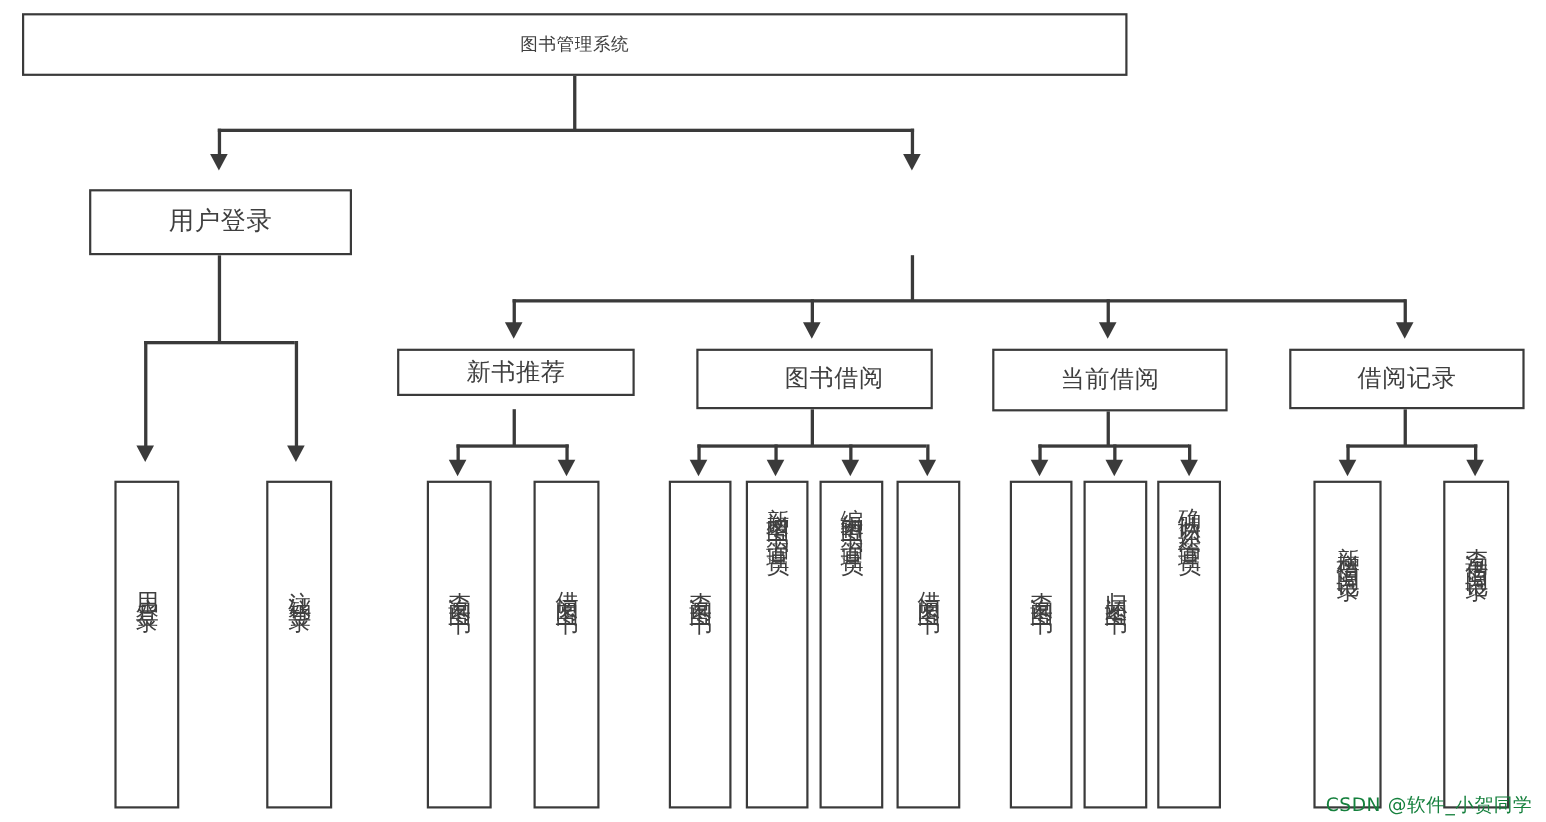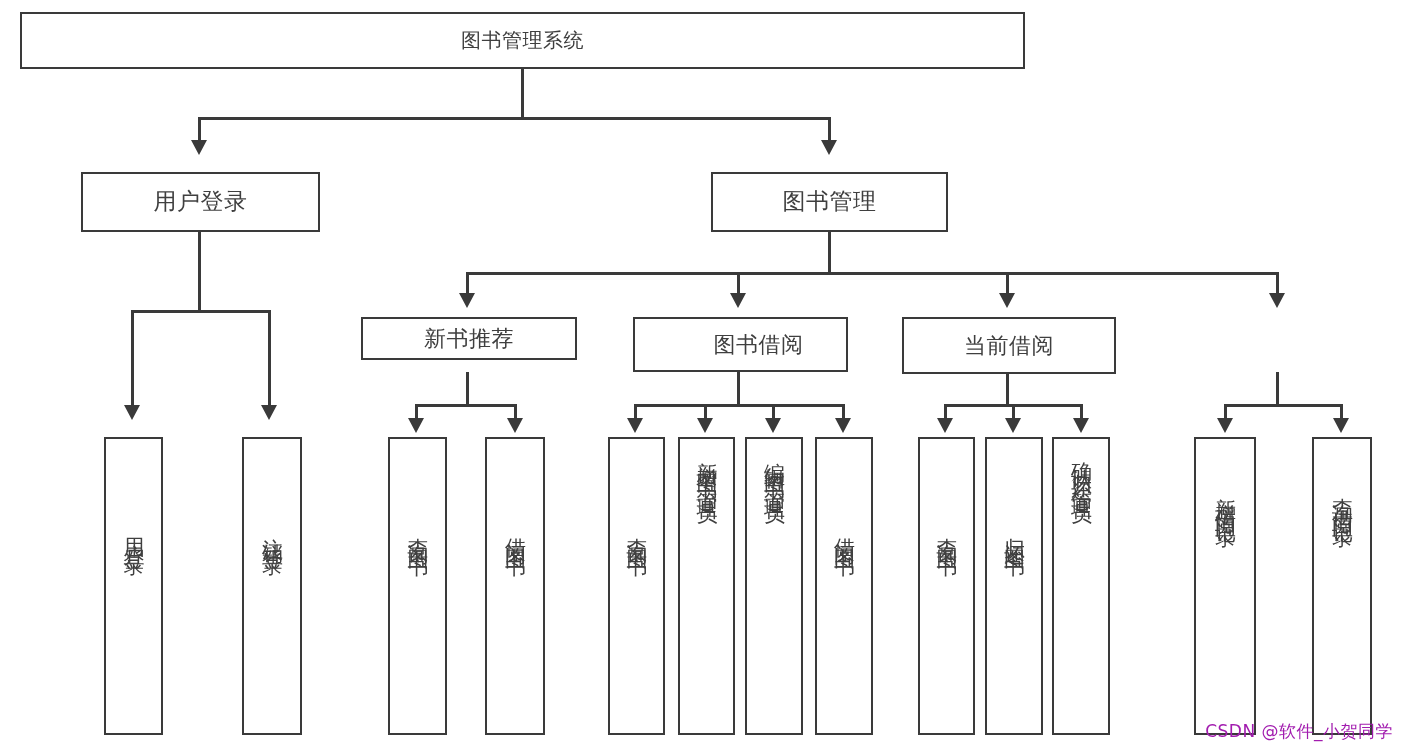--- a/index.html
+++ b/index.html
@@ -26,21 +26,21 @@
     color:#3c3c3c;
     z-index:3;
   }
   .node .lbl{
     color:#3f3f3f;
     line-height:1.18;
     letter-spacing:0.5px;
     text-align:center;
     white-space:pre;
   }
-  .node-root .lbl{font-size:20px;}
+  .node-root .lbl{font-size:16px;}
   .node-l2 .lbl{font-size:23px;}
   .node-l3 .lbl{font-size:22px;}
 
   
   .node-leaf{
     align-items:flex-start;
     justify-content:center;
     padding-top:4px;
   }
   .node-leaf .lbl{
@@ -69,21 +69,21 @@
     border-right:8px solid transparent;
     border-top:15px solid #3a3a3a;
     z-index:2;
   }
   
   #watermark{
     position:absolute;
     right:12px;
     bottom:4px;
     font-size:17px;
-    color:#a21caf;
+    color:#15803d;
     z-index:6;
     white-space:nowrap;
     letter-spacing:0.5px;
   }
 </style>
 </head>
 <body>
 
 <div id="stage">
 
@@ -147,36 +147,36 @@
   <div class="arrow" style="left:1333px;top:418px;"></div>
 
   <div class="node node-root" style="left:20px;top:12px;width:1005px;height:57px;">
     <span class="lbl">图书管理系统</span>
   </div>
 
   <div class="node node-l2" style="left:81px;top:172px;width:239px;height:60px;">
     <span class="lbl">用户登录</span>
   </div>
 
-  <div class="node node-l2" style="left:711px;top:172px;width:237px;height:60px;">
-    <span class="lbl">图书管理</span>
-  </div>
 
   <div class="node node-l3" style="left:361px;top:317px;width:216px;height:43px;">
     <span class="lbl">新书推荐</span>
   </div>
 
   <div class="node node-l3" style="left:633px;top:317px;width:215px;height:55px;padding-left:36px;">
     <span class="lbl">图书借阅</span>
   </div>
 
   <div class="node node-l3" style="left:902px;top:317px;width:214px;height:57px;">
     <span class="lbl">当前借阅</span>
   </div>
 
+  <div class="node node-l3" style="left:1172px;top:317px;width:214px;height:55px;">
+    <span class="lbl">借阅记录</span>
+  </div>
 
   <div class="node node-leaf mid" style="left:104px;top:437px;width:59px;height:298px;">
     <span class="lbl">用户登录</span>
   </div>
 
   <div class="node node-leaf mid" style="left:242px;top:437px;width:60px;height:298px;">
     <span class="lbl">注销登录</span>
   </div>
 
   <div class="node node-leaf mid" style="left:388px;top:437px;width:59px;height:298px;">

